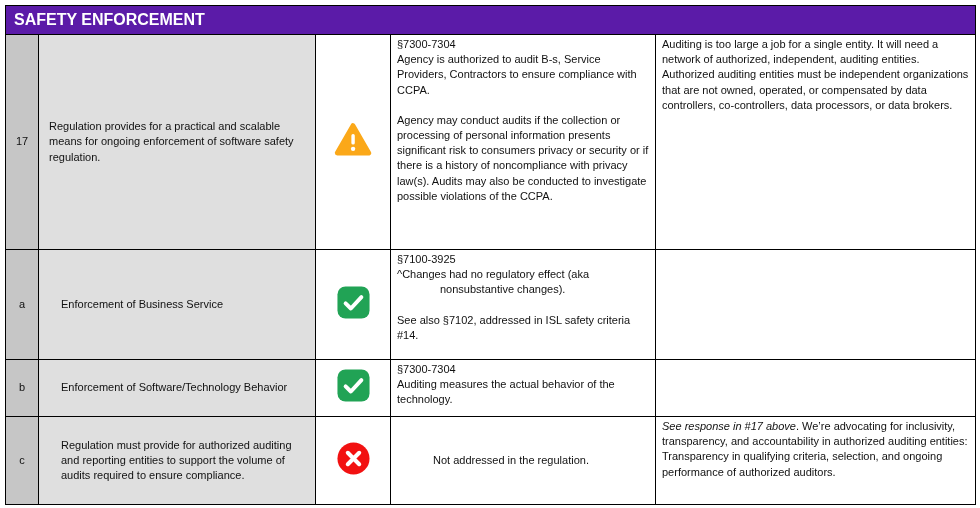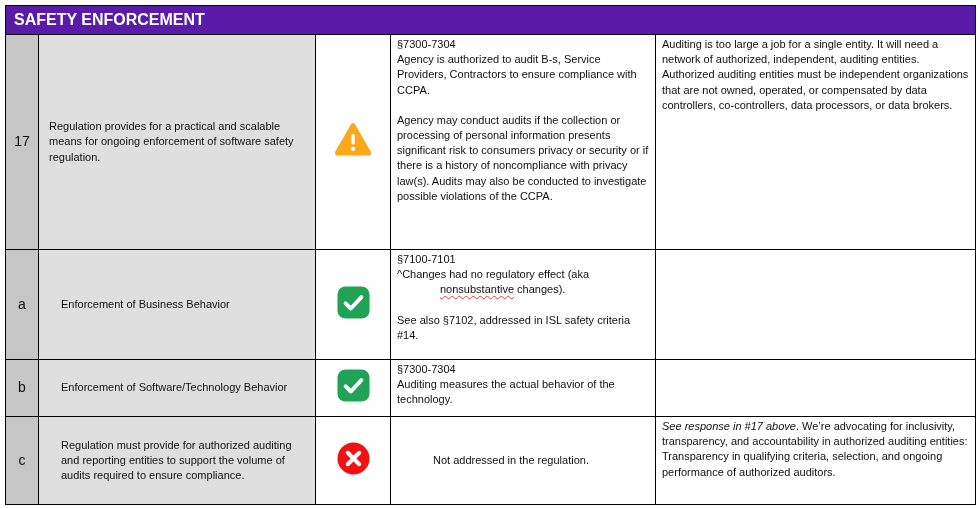--- a/index.html
+++ b/index.html
@@ -29,21 +29,21 @@
     font-weight:bold;
     font-size:16px;
     padding:3px 8px;
     height:25px;
     vertical-align:middle;
   }
   td.idcell{
     background:#C6C6C6;
     text-align:center;
     vertical-align:middle;
-    font-size:14px;
+    font-size:11px;
     padding:15px 2px;
     margin-left:28px;
   }
   td.desccell{
     background:#DFDFDF;
     vertical-align:middle;
     padding:4px 10px 4px 10px;
     margin-left:28px;
   }
   td.desccell.indent{padding-left:22px;}
@@ -52,21 +52,20 @@
     text-align:center;
     vertical-align:middle;
     padding:0;
   }
   td.regcell,td.commentcell{
     background:#fff;
     white-space:pre-line;
   }
   td.v-mid{vertical-align:middle;padding-left:42px;}
   .wavy{
-    text-decoration:underline;
     text-decoration-style:wavy;
     text-decoration-color:#e03a2f;
     text-decoration-thickness:1px;
     text-underline-offset:2px;
     padding-left:43px;
   }
   .ital{font-style:italic;text-align:right;}
   .icon{display:inline-block;vertical-align:middle;}
 </style>
 </head>
@@ -101,30 +100,30 @@
     </td>
     <td class="regcell">§7300-7304
 Agency is authorized to audit B-s, Service Providers, Contractors to ensure compliance with CCPA.
 
 Agency may conduct audits if the collection or processing of personal information presents significant risk to consumers privacy or security or if there is a history of noncompliance with privacy law(s). Audits may also be conducted to investigate possible violations of the CCPA.</td>
     <td class="commentcell">Auditing is too large a job for a single entity. It will need a network of authorized, independent, auditing entities. Authorized auditing entities must be independent organizations that are not owned, operated, or compensated by data controllers, co-controllers, data processors, or data brokers.</td>
   </tr>
 
   <tr style="height:110px">
     <td class="idcell">a</td>
-    <td class="desccell indent">Enforcement of Business Behavior</td>
+    <td class="desccell indent">Enforcement of Business Service</td>
     <td class="iconcell">
       <span class="icon">
         <svg width="35" height="35" viewBox="0 0 24 24">
           <rect x="1" y="1" width="22" height="22" rx="5.5" fill="#21A355"></rect>
           <path d="M6.6 12.6 L10.2 16.1 L17.4 8.3" stroke="#fff" stroke-width="2.7" fill="none" stroke-linecap="round" stroke-linejoin="round"></path>
         </svg>
       </span>
     </td>
-    <td class="regcell"><span>§7100-7101
+    <td class="regcell"><span>§7100-3925
 ^Changes had no regulatory effect (aka </span><span class="wavy">nonsubstantive</span><span> changes).
 
 See also §7102, addressed in ISL safety criteria #14.</span></td>
     <td class="commentcell"></td>
   </tr>
 
   <tr style="height:57px">
     <td class="idcell">b</td>
     <td class="desccell indent">Enforcement of Software/Technology Behavior</td>
     <td class="iconcell">

